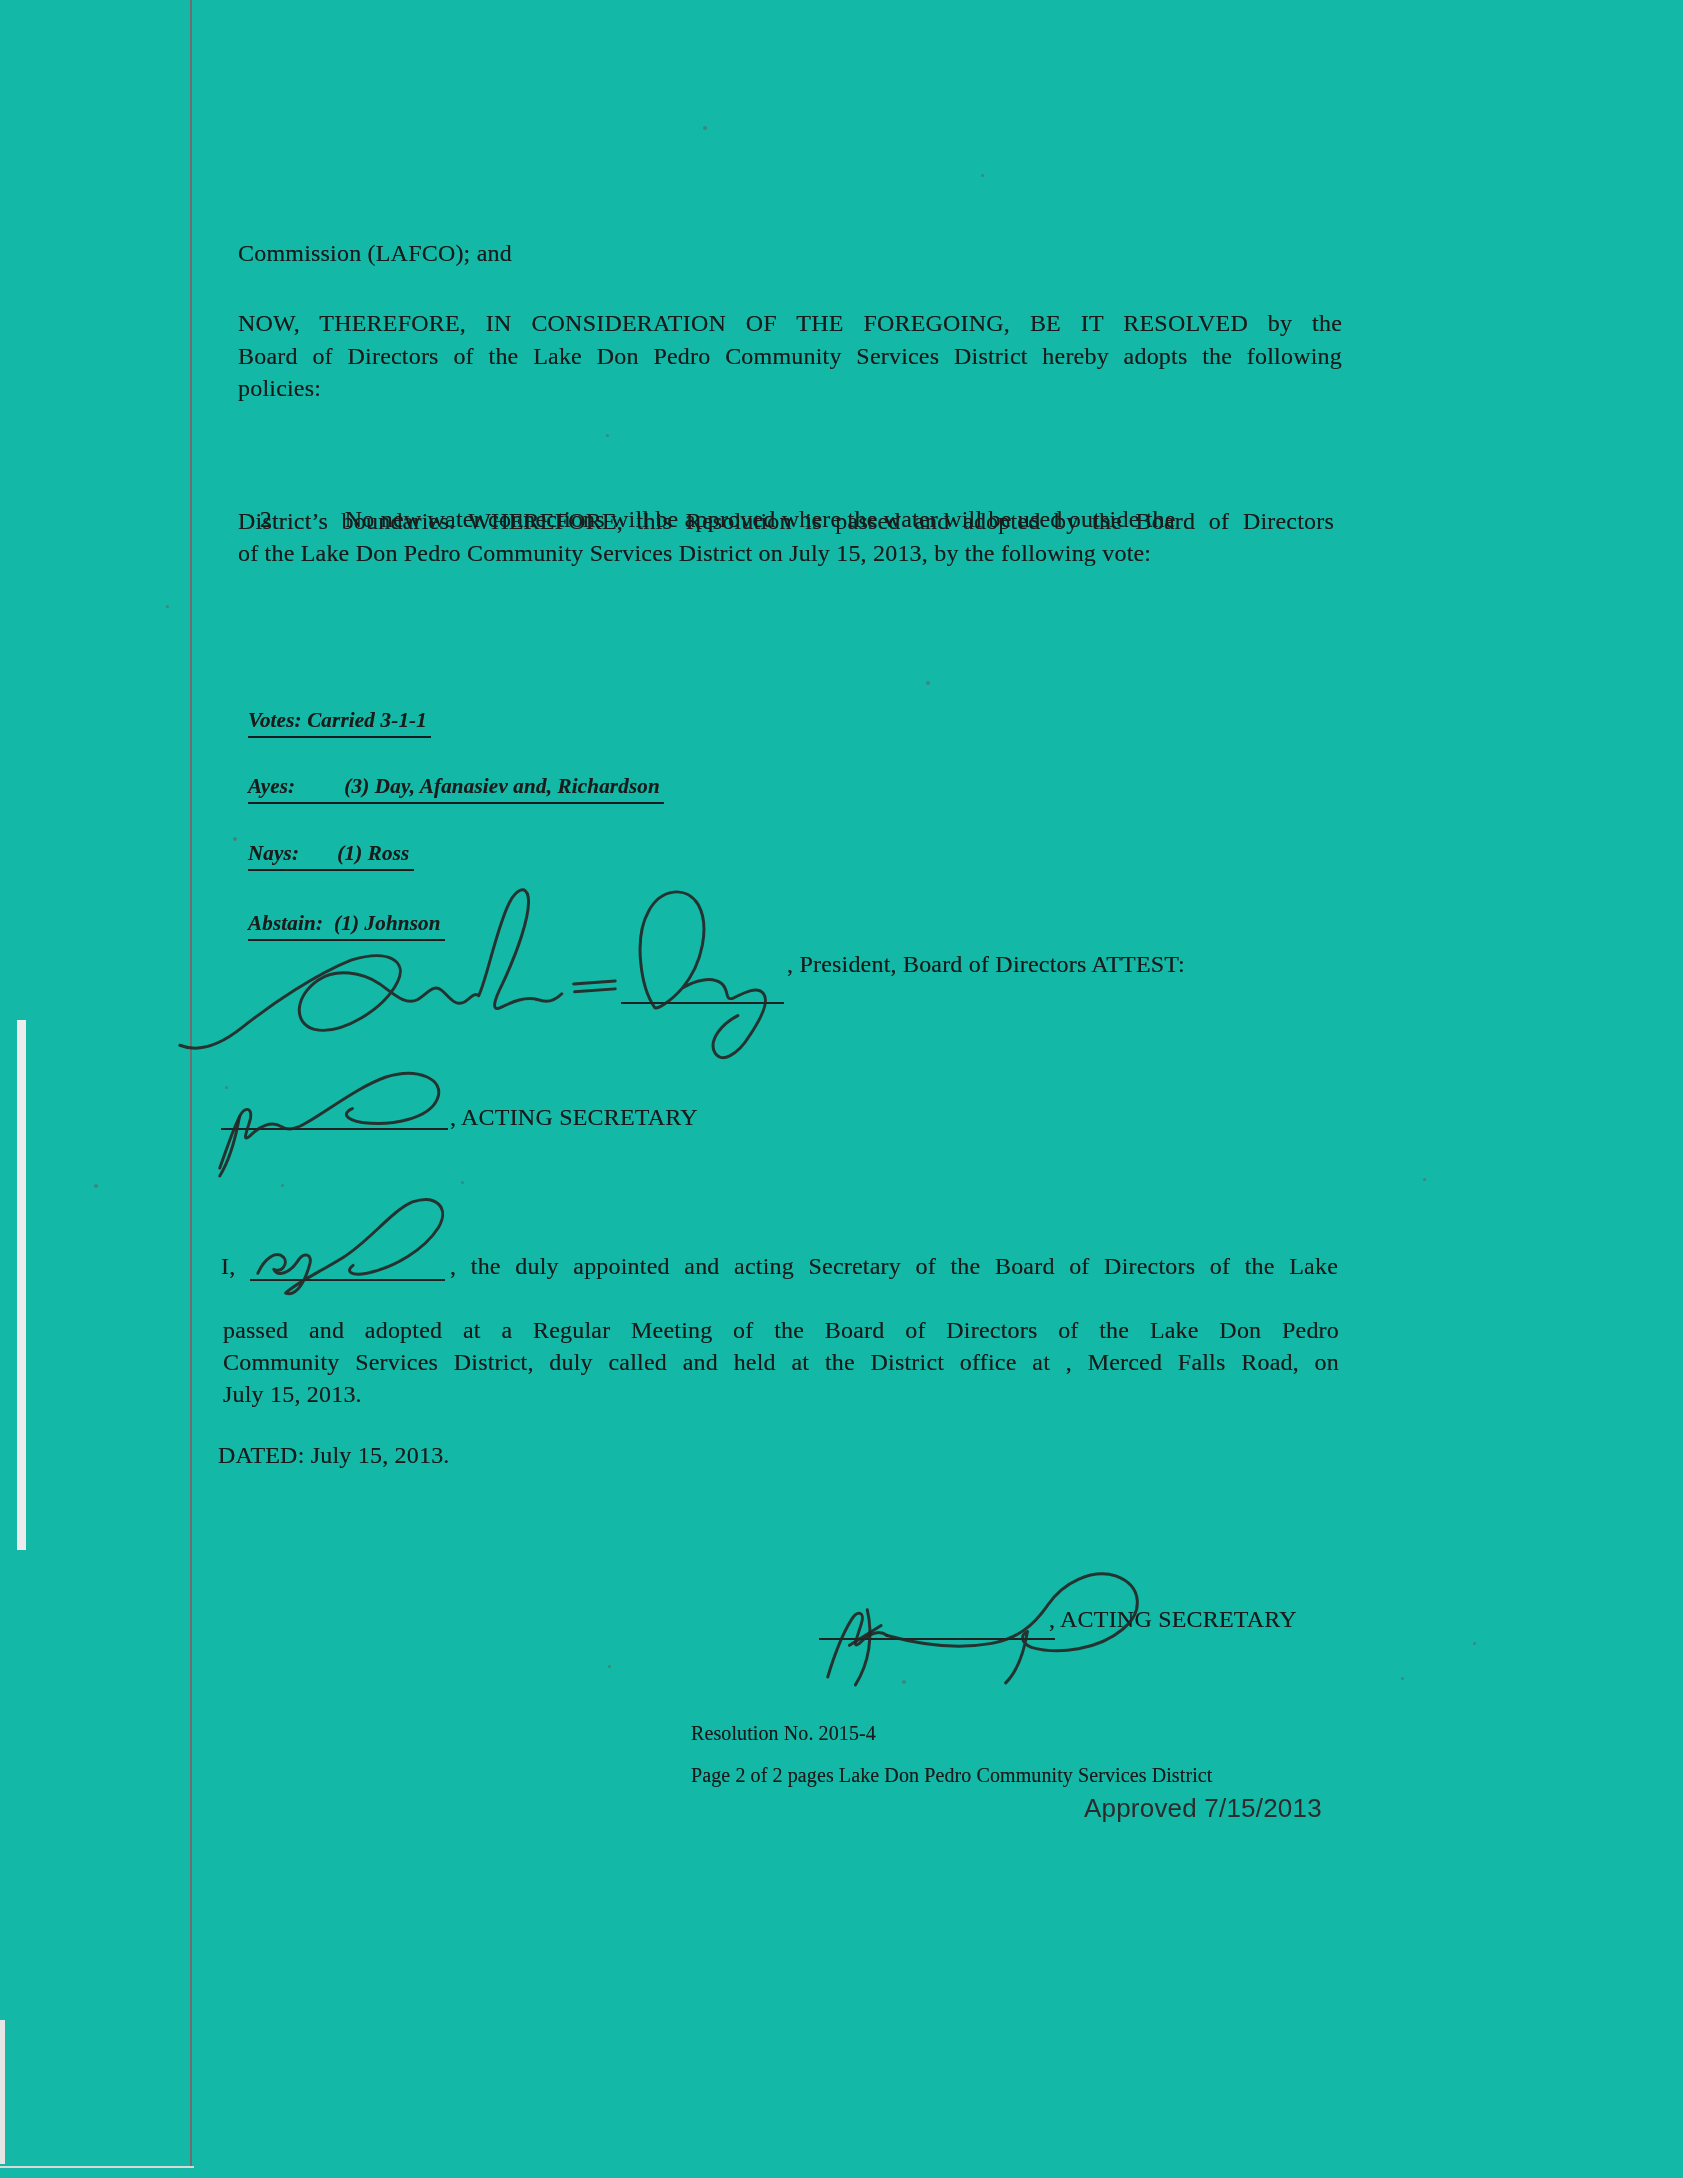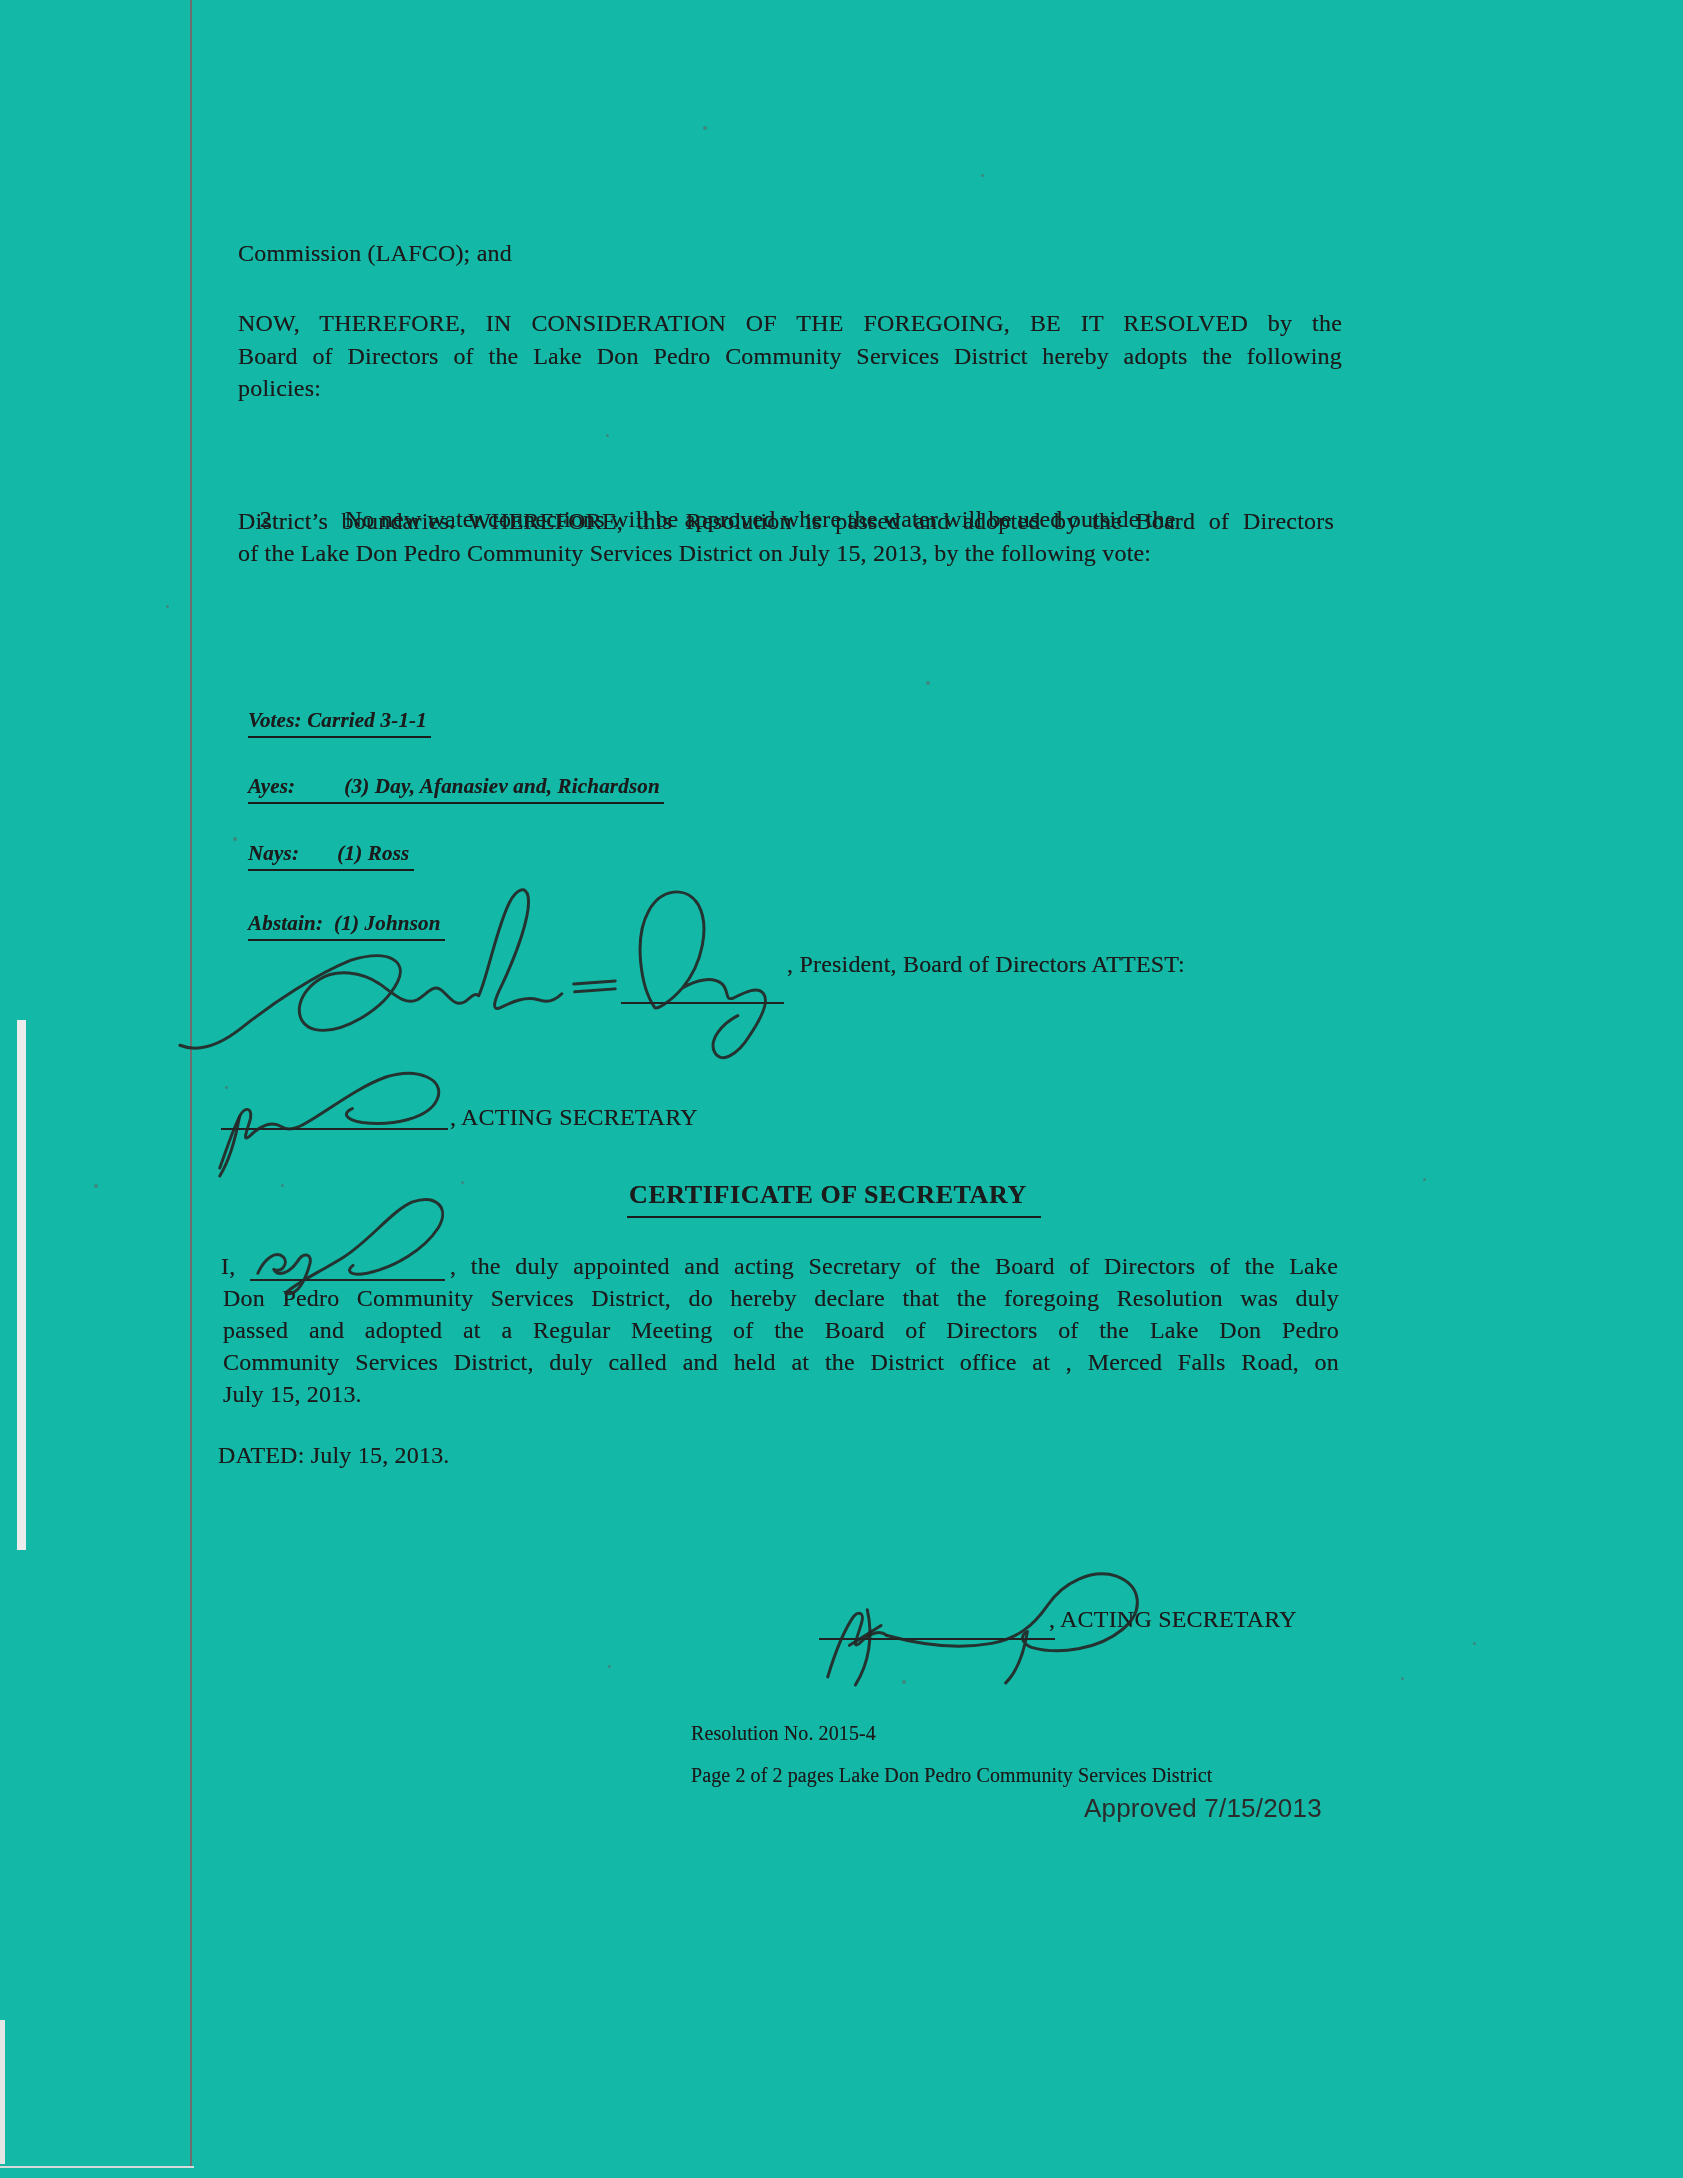--- a/index.html
+++ b/index.html
@@ -82,26 +82,24 @@
 
   <div class="sigline" style="left:221px; top:1128px; width:227px;"></div>
   <div class="t" style="left:450px; top:1102px;">, ACTING SECRETARY</div>
   <svg class="sig" style="left:198px; top:1061px;" width="277" height="124" viewBox="0 0 280 125">
     <path d="M 22 108 C 28 92 34 72 42 56 C 47 46 55 46 53 58 C 50 70 44 82 52 76
              C 62 66 74 60 84 66 C 92 71 100 68 110 62 C 134 48 162 26 190 16
              C 222 6 250 18 242 38 C 234 58 196 66 166 62 C 148 59 146 52 156 48"></path>
     <path d="M 42 56 C 38 78 32 100 22 116"></path>
   </svg>
 
-  <div class="t heading" style="left:627px; top:1179px;">CERTIFICATE OF SECRETARY</div>
 
   <div class="t" style="left:221px; top:1251px;">I,</div>
   <div class="sigline" style="left:250px; top:1279px; width:195px;"></div>
   <div class="t just" style="left:450px; top:1251px; width:888px;">, the duly appointed and acting Secretary of the Board of Directors of the Lake</div>
-  <div class="t just" style="left:223px; top:1283px; width:1116px;">Don Pedro Community Services District, do hereby declare that the foregoing Resolution was duly</div>
   <div class="t just" style="left:223px; top:1315px; width:1116px;">passed and adopted at a Regular Meeting of the Board of Directors of the Lake Don Pedro</div>
   <div class="t just" style="left:223px; top:1347px; width:1116px;">Community Services District, duly called and held at the District office at , Merced Falls Road, on</div>
   <div class="t" style="left:223px; top:1379px;">July 15, 2013.</div>
   <svg class="sig" style="left:246px; top:1186px;" width="223" height="124" viewBox="0 0 225 125">
     <path d="M 12 88 C 18 74 30 64 38 72 C 43 78 36 88 28 84 C 32 92 44 88 52 76
              C 58 66 68 68 64 80 C 60 94 52 112 40 108 C 50 98 72 88 98 72
              C 124 56 148 24 168 16 C 192 8 206 22 194 42 C 180 64 150 82 122 88
              C 106 91 100 86 108 80"></path>
   </svg>
 

